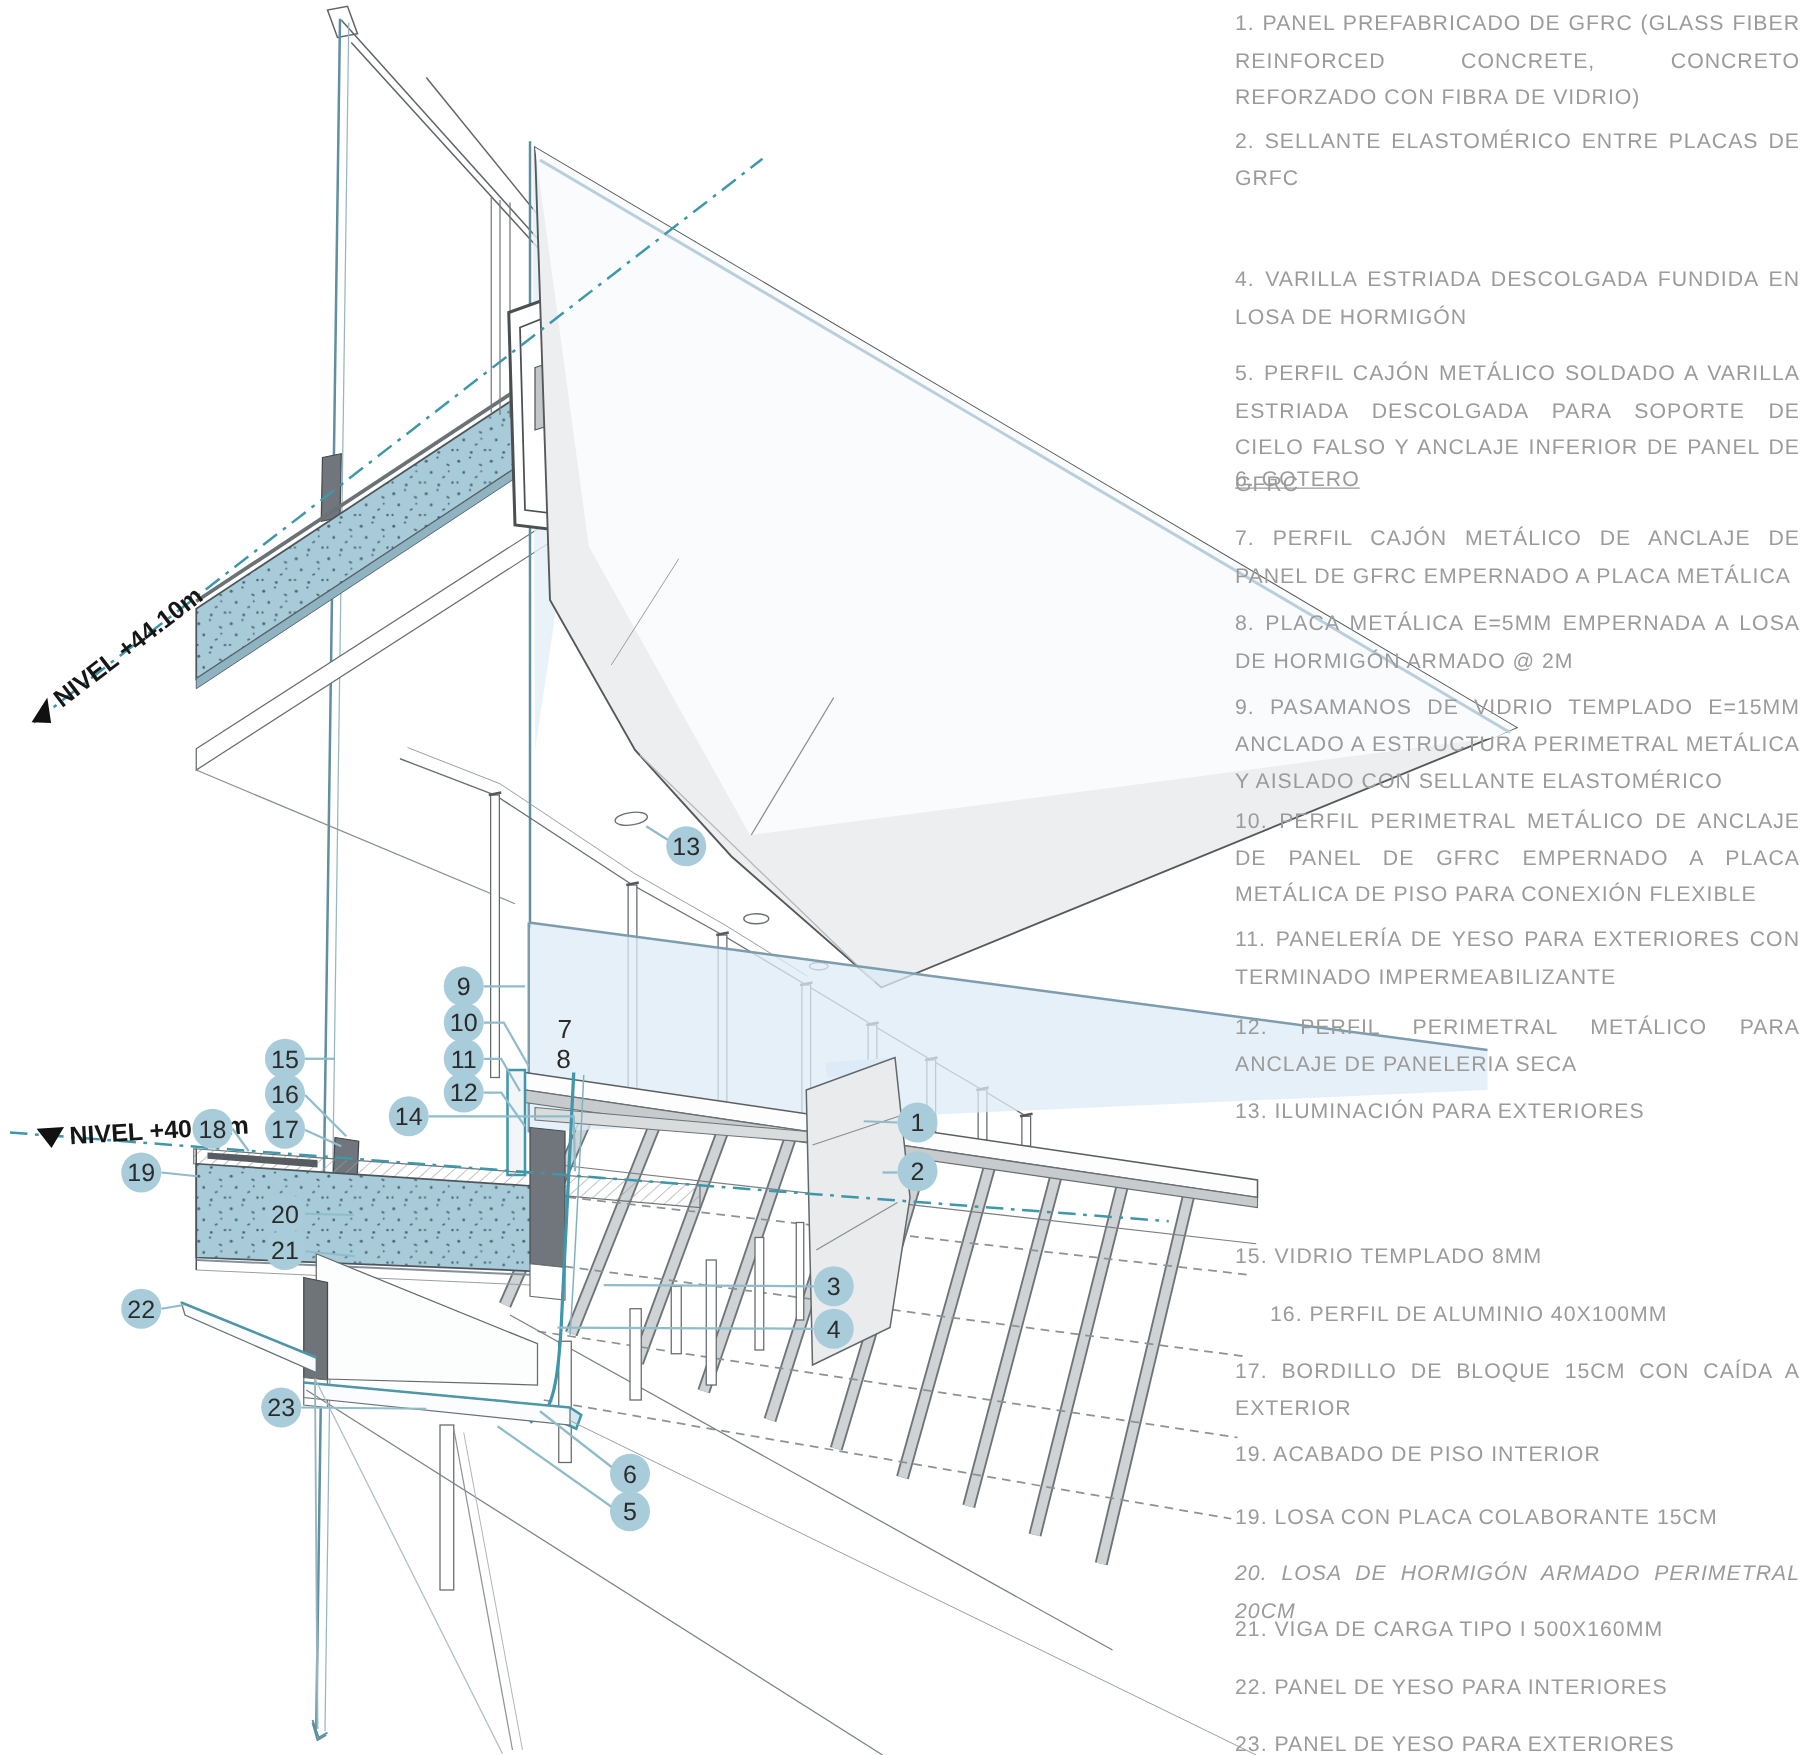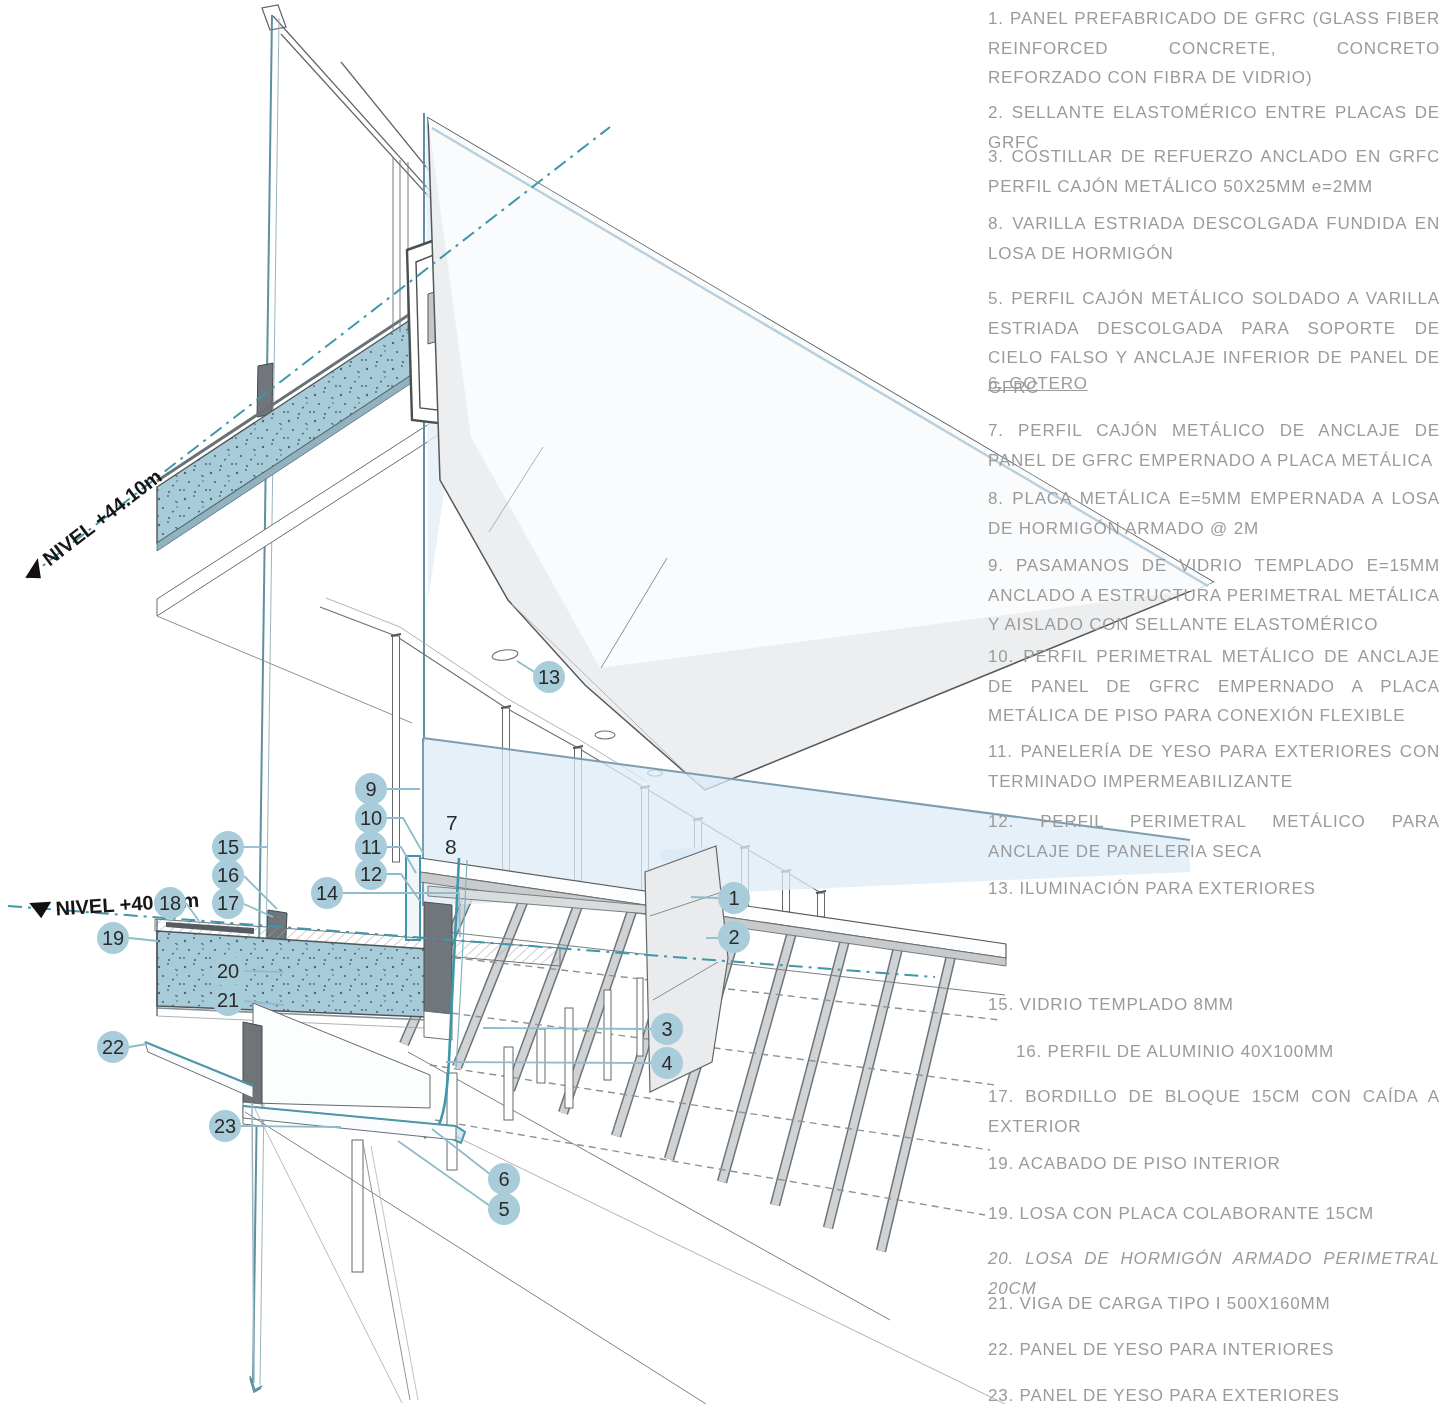--- a/index.html
+++ b/index.html
@@ -332,22 +332,21 @@
         </g>
       </g>
 
   <text class="plain-num" x="446" y="830">7</text>
   <text class="plain-num" x="445" y="854">8</text>
 </svg>
 
 <div id="legend">
       <div class="legend-item" style="top: 4px;">1. PANEL PREFABRICADO DE GFRC (GLASS FIBER REINFORCED CONCRETE, CONCRETO REFORZADO CON FIBRA DE VIDRIO)</div>
       <div class="legend-item" style="top: 98px;">2. SELLANTE ELASTOMÉRICO ENTRE PLACAS DE GRFC</div>
-      <div class="legend-item" style="top: 142px;">3. COSTILLAR DE REFUERZO ANCLADO EN GRFC PERFIL CAJÓN METÁLICO 50X25MM e=2MM</div>
-      <div class="legend-item" style="top: 209px;">8. VARILLA ESTRIADA DESCOLGADA FUNDIDA EN LOSA DE HORMIGÓN</div>
+      <div class="legend-item" style="top: 209px;">4. VARILLA ESTRIADA DESCOLGADA FUNDIDA EN LOSA DE HORMIGÓN</div>
       <div class="legend-item" style="top: 284px;">5. PERFIL CAJÓN METÁLICO SOLDADO A VARILLA ESTRIADA DESCOLGADA PARA SOPORTE DE CIELO FALSO Y ANCLAJE INFERIOR DE PANEL DE GFRC</div>
       <div class="legend-item" style="top: 369px; text-decoration: underline;">6. GOTERO</div>
       <div class="legend-item" style="top: 416px;">7. PERFIL CAJÓN METÁLICO DE ANCLAJE DE PANEL DE GFRC EMPERNADO A PLACA METÁLICA</div>
       <div class="legend-item" style="top: 484px;">8. PLACA METÁLICA E=5MM EMPERNADA A LOSA DE HORMIGÓN ARMADO @ 2M</div>
       <div class="legend-item" style="top: 551px;">9. PASAMANOS DE VIDRIO TEMPLADO E=15MM ANCLADO A ESTRUCTURA PERIMETRAL METÁLICA Y AISLADO CON SELLANTE ELASTOMÉRICO</div>
       <div class="legend-item" style="top: 642px;">10. PERFIL PERIMETRAL METÁLICO DE ANCLAJE DE PANEL DE GFRC EMPERNADO A PLACA METÁLICA DE PISO PARA CONEXIÓN FLEXIBLE</div>
       <div class="legend-item" style="top: 737px;">11. PANELERÍA DE YESO PARA EXTERIORES CON TERMINADO IMPERMEABILIZANTE</div>
       <div class="legend-item" style="top: 807px;">12. PERFIL PERIMETRAL METÁLICO PARA ANCLAJE DE PANELERIA SECA</div>
       <div class="legend-item" style="top: 874px;">13. ILUMINACIÓN PARA EXTERIORES</div>
       <div class="legend-item" style="top: 990px;">15. VIDRIO TEMPLADO 8MM</div>

